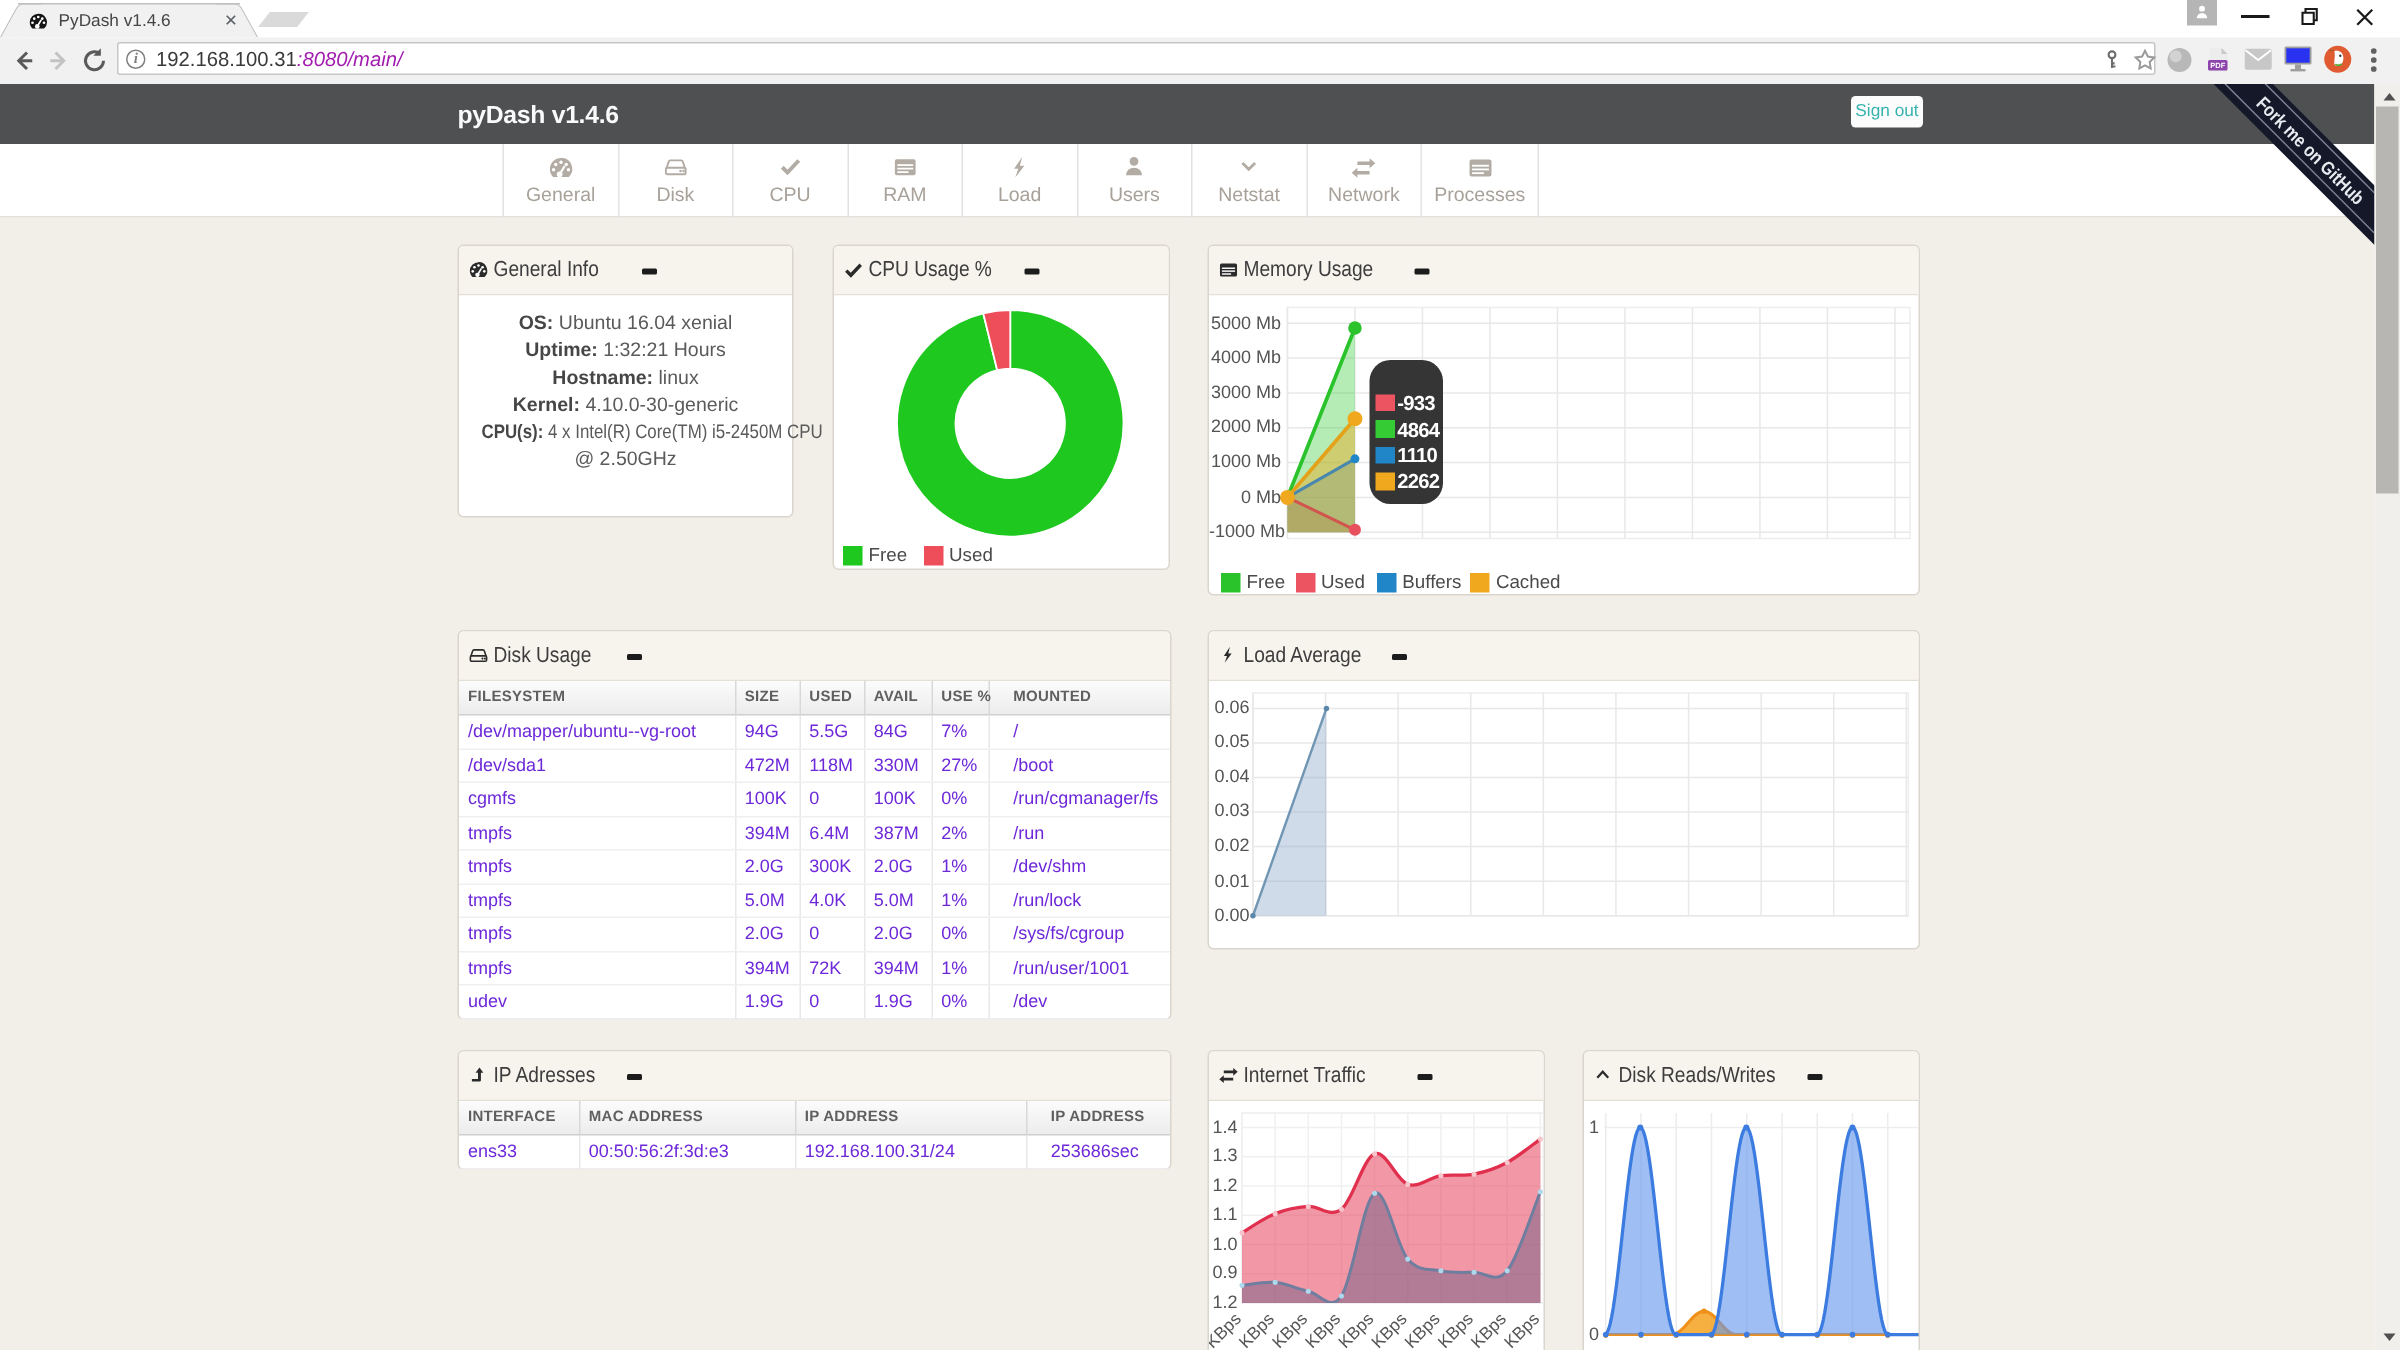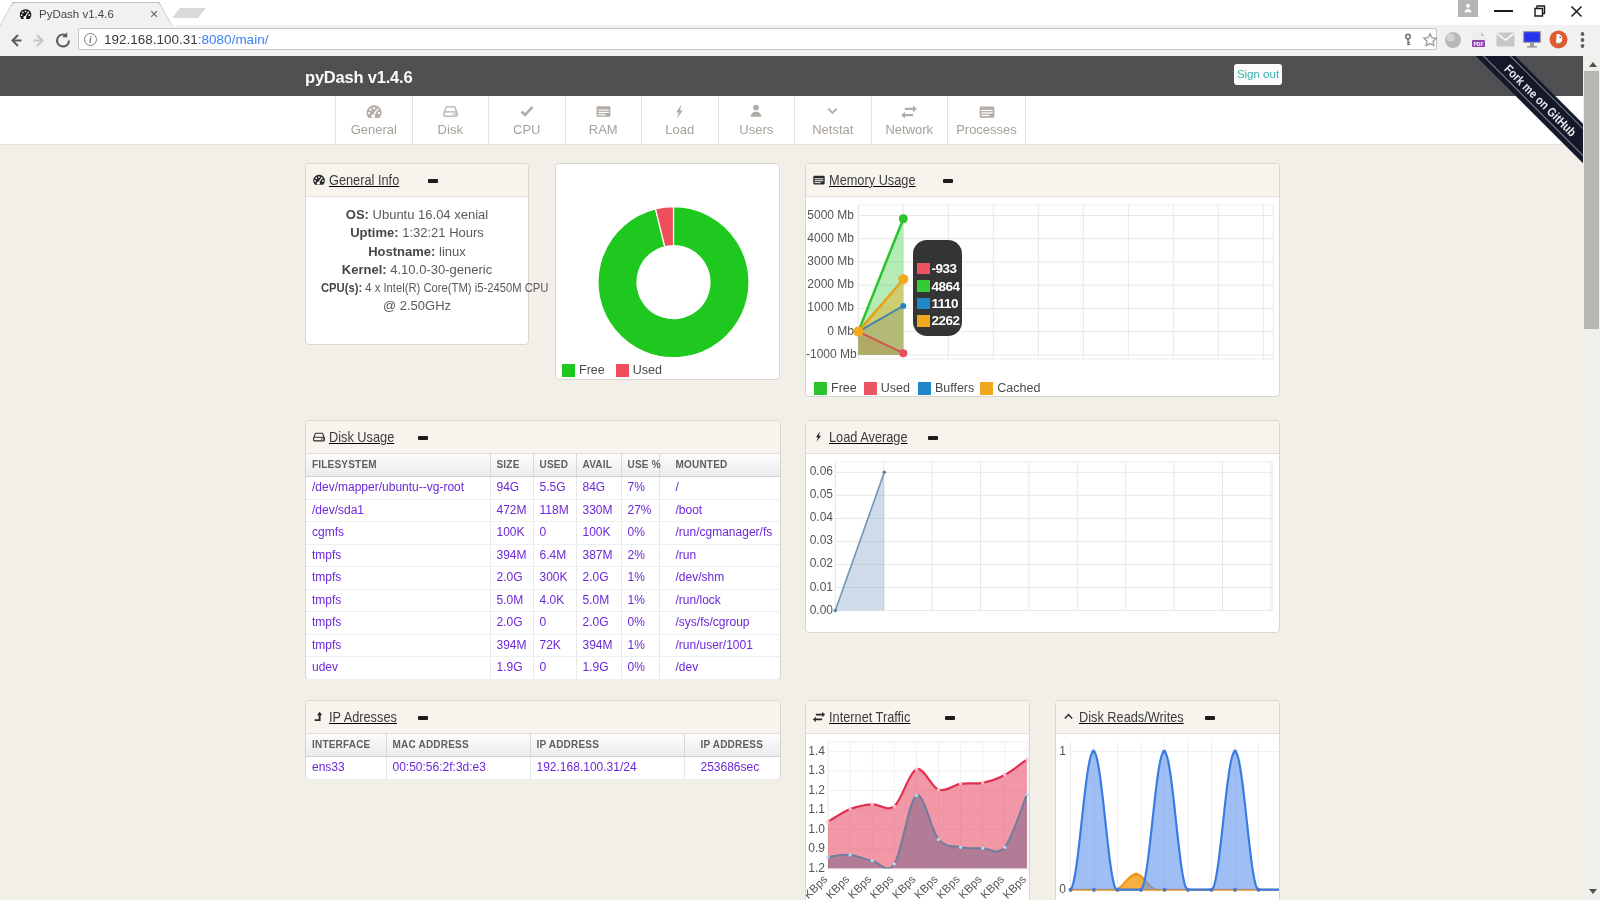--- a/index.html
+++ b/index.html
@@ -10,39 +10,39 @@
 #tab .sr { right:-8px; transform:skewX(29deg); border-radius:0 4px 0 0; border-right:1px solid #c0c0c0; border-top:1px solid #c0c0c0; }
 #tab .tc { position:absolute; left:-2px; top:0; right:-2px; height:23px; border-top:1px solid #c0c0c0; display:flex; align-items:center; padding-left:7px; }
 #tabtitle { font-size:11.5px; color:#454545; margin-left:7px; }
 #tabx { position:absolute; right:-3px; top:5px; width:14px; height:14px; color:#5f6368; font-size:11px; line-height:14px; text-align:center; }
 #newtab { position:absolute; left:176px; top:8px; width:26px; height:10px; background:#dadada; transform:skewX(-38deg); }
 #toolbar { position:absolute; left:0; top:25px; width:1600px; height:31px; background:#f1f1f1; }
 .tbico { position:absolute; top:3px; }
 #urlbar { position:absolute; left:78px; top:3px; width:1359px; height:22px; background:#fff; border:1px solid #c6c6c6; border-radius:2px; display:flex; align-items:center; }
 #urlinfo { width:13px; height:13px; border:1.3px solid #808080; border-radius:50%; margin:0 7px 0 5px; color:#808080; font-size:10px; line-height:11px; text-align:center; font-family:"Liberation Serif",serif; font-style:italic; font-weight:bold; flex:none; }
 #urltext { font-size:13.5px; color:#3a3a3a; white-space:nowrap; }
-#urltext span { color:#3b82f6; }
+#urltext span { color:#a21caf;font-style:italic; }
 #page { position:absolute; left:0; top:56px; width:1583px; height:844px; background:#f2efe8; overflow:hidden; }
 #navbar { position:absolute; left:0; top:0; width:1583px; height:40px; background:#4f5052; }
 #brand { position:absolute; left:305px; top:12px; color:#fafafa; font-size:16.5px; font-weight:bold; letter-spacing:-0.2px; }
 #signout { position:absolute; left:1234px; top:8px; width:48px; height:21px; background:#fcfcfc; border-radius:3px; color:#36b3ae; font-size:11.5px; text-align:center; line-height:21px; }
 #navmenu { position:absolute; left:0; top:40px; width:1583px; height:49px; background:#fff; border-bottom:1px solid #e4e0d8; }
 #navitems { position:absolute; left:303px; top:0; height:49px; display:flex;margin-left:32px; }
 .navitem { width:76.5px; height:49px; border-left:1px solid #e2e2e2; text-align:center; }
 .navitem:last-child { border-right:1px solid #e2e2e2; width:79px; }
 .nicon { margin-top:7px; height:19px; }
 .nlabel { font-size:13px; color:#a7a199; }
 #ribbon { position:absolute; left:1449px; top:40px; width:201px; height:28px; background:#141829; transform:rotate(45deg); text-align:center; }
 #ribbon .rin { margin:3px 0; height:20px; border-top:1px solid #7e8496; border-bottom:1px solid #7e8496; color:#e8eaef; font-size:12.5px; font-weight:bold; line-height:20px; padding-right:26px; }
 #ribbon .rin span { display:inline-block; transform:scaleX(0.85); transform-origin:50% 50%; }
 #sbar { position:absolute; right:0; top:56px; width:17px; height:844px; background:#f1efec; }
 #sthumb { position:absolute; right:1px; top:15px; width:15px; height:258px; background:#b8b6b3; }
 .sarrow { position:absolute; right:3.5px; width:0; height:0; }
 .panel { position:absolute; background:#fff; border:1px solid #dad6cd; border-radius:4px; }
-.phead { position:relative; height:33px; background:#f7f4ee; border-bottom:1px solid #e5e0d7; border-radius:3px 3px 0 0; display:flex; align-items:center; padding-left:5px;text-decoration:underline; }
+.phead { position:relative; height:33px; background:#f7f4ee; border-bottom:1px solid #e5e0d7; border-radius:3px 3px 0 0; display:flex; align-items:center; padding-left:5px; }
 .picon { width:15px; height:15px; margin-right:3px; display:inline-flex; justify-content:center; }
 .ptitle { font-size:14.5px; color:#3d3d3d; transform:scaleX(0.88); transform-origin:0 50%; white-space:nowrap; }
 .pminus { position:absolute; top:15px; width:10px; height:3.5px; background:#1c1c1c; border-radius:1px; }
 .genbody { padding-top:9px; text-align:center; font-size:13px; color:#5a5a5a; line-height:18.3px; }
 .genbody b { color:#464646; }
 .genbody .tight { white-space:nowrap; transform:scaleX(0.865); transform-origin:50% 50%; }
 .legend { position:absolute; display:flex; align-items:center; font-size:12.5px; color:#4a4a4a; }
 .sq { width:13px; height:13px; display:inline-block; margin-right:4px; flex:none; }
 .yl { position:absolute; text-align:right; color:#545454; white-space:nowrap; }
 .tooltip { position:absolute; width:49px; background:rgba(42,42,42,0.95); border-radius:14px; padding:20px 0 6px 4px; }
@@ -243,20 +243,29 @@
       <div class="genbody">
 <div><b>OS:</b> Ubuntu 16.04 xenial</div>
 <div><b>Uptime:</b> 1:32:21 Hours</div>
 <div><b>Hostname:</b> linux</div>
 <div><b>Kernel:</b> 4.10.0-30-generic</div>
 <div class="tight"><b>CPU(s):</b> 4 x Intel(R) Core(TM) i5-2450M CPU</div>
 <div>@ 2.50GHz</div>
 </div>
     </div>
     <div class="panel" style="left:555px;top:107px;width:225px;height:217px">
+      <div class="phead">
+        <span class="picon">
+          <svg width="14" height="14" viewBox="0 0 16 16">
+            <path fill="none" stroke="#2b2b2b" stroke-width="2.6" d="M2.5 8.5l3.5 3.5 7.5-8"></path>
+          </svg>
+        </span>
+        <span class="ptitle">CPU Usage %</span>
+        <span class="pminus" style="left:127px"></span>
+      </div>
       <svg class="abs" style="left:0;top:33px" width="223" height="163" viewBox="0 0 223 163">
 <path d="M117.50,9.70 A75.5,75.5 0 1 1 99.49,11.88 L108.79,49.75 A36.5,36.5 0 1 0 117.50,48.70 Z" fill="#1fc81f" stroke="#fff" stroke-width="1.2"></path>
         <path d="M99.49,11.88 A75.5,75.5 0 0 1 117.50,9.70 L117.50,48.70 A36.5,36.5 0 0 0 108.79,49.75 Z" fill="#ee4e5a" stroke="#fff" stroke-width="1.2"></path>
 </svg>
 <div class="legend" style="left:6px;top:199px">
         <span class="sq" style="background:#1fc81f"></span>
         <span class="lt">Free</span>
         <span class="sq" style="background:#ee4e5a;margin-left:11px"></span>
         <span class="lt">Used</span>
       </div>

